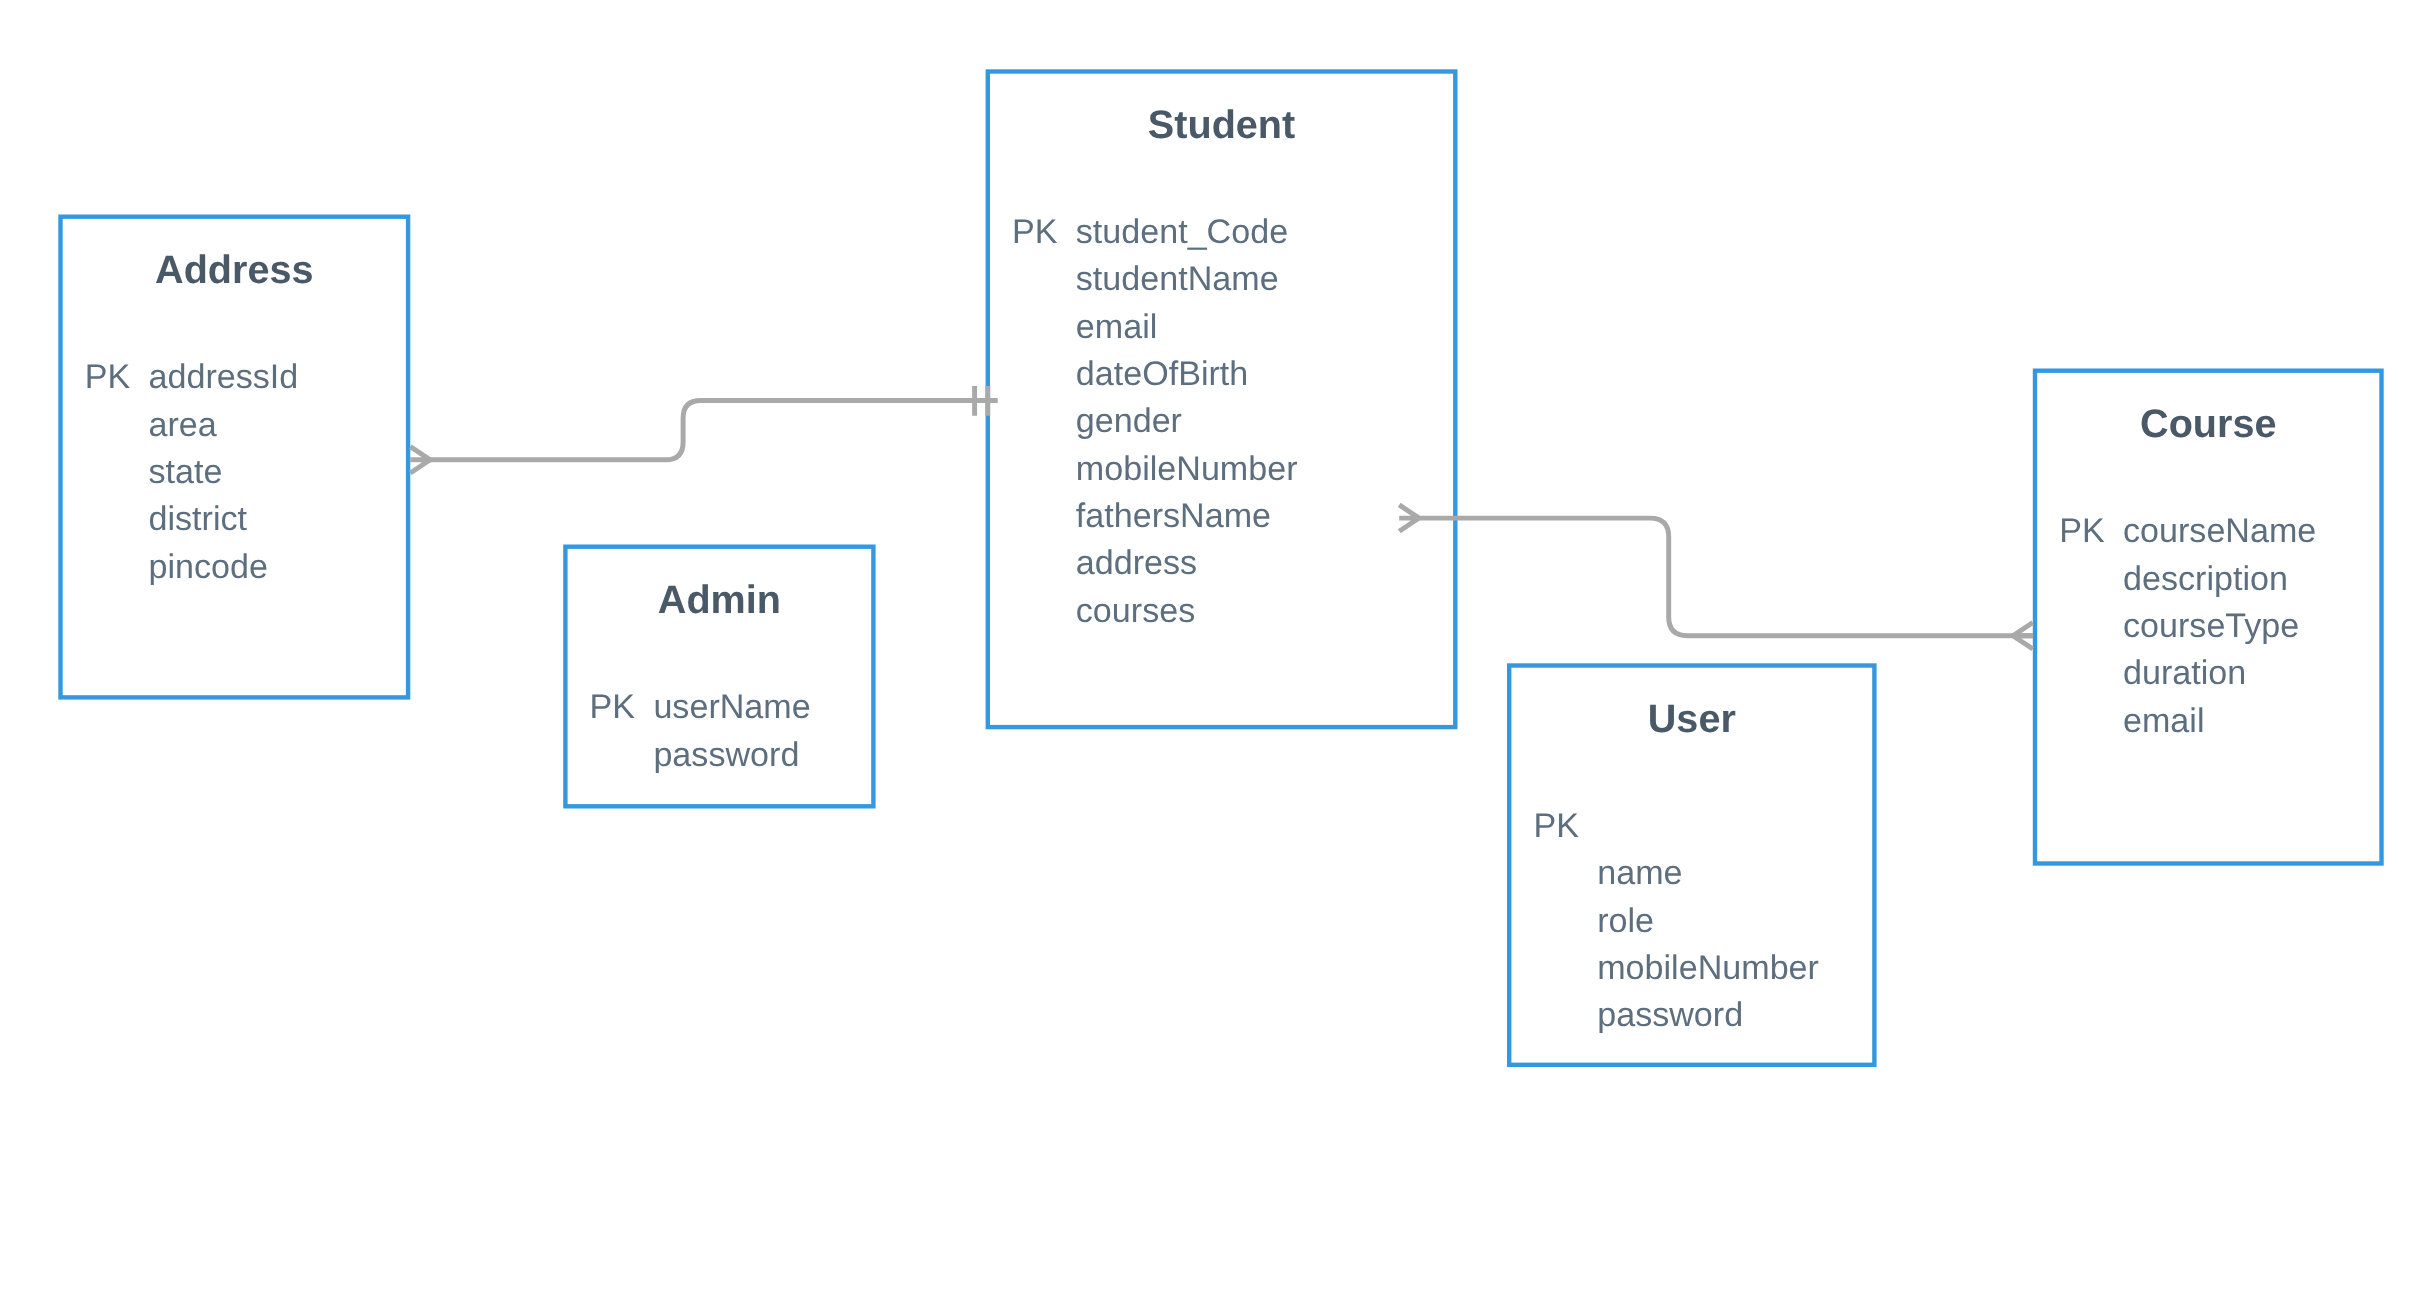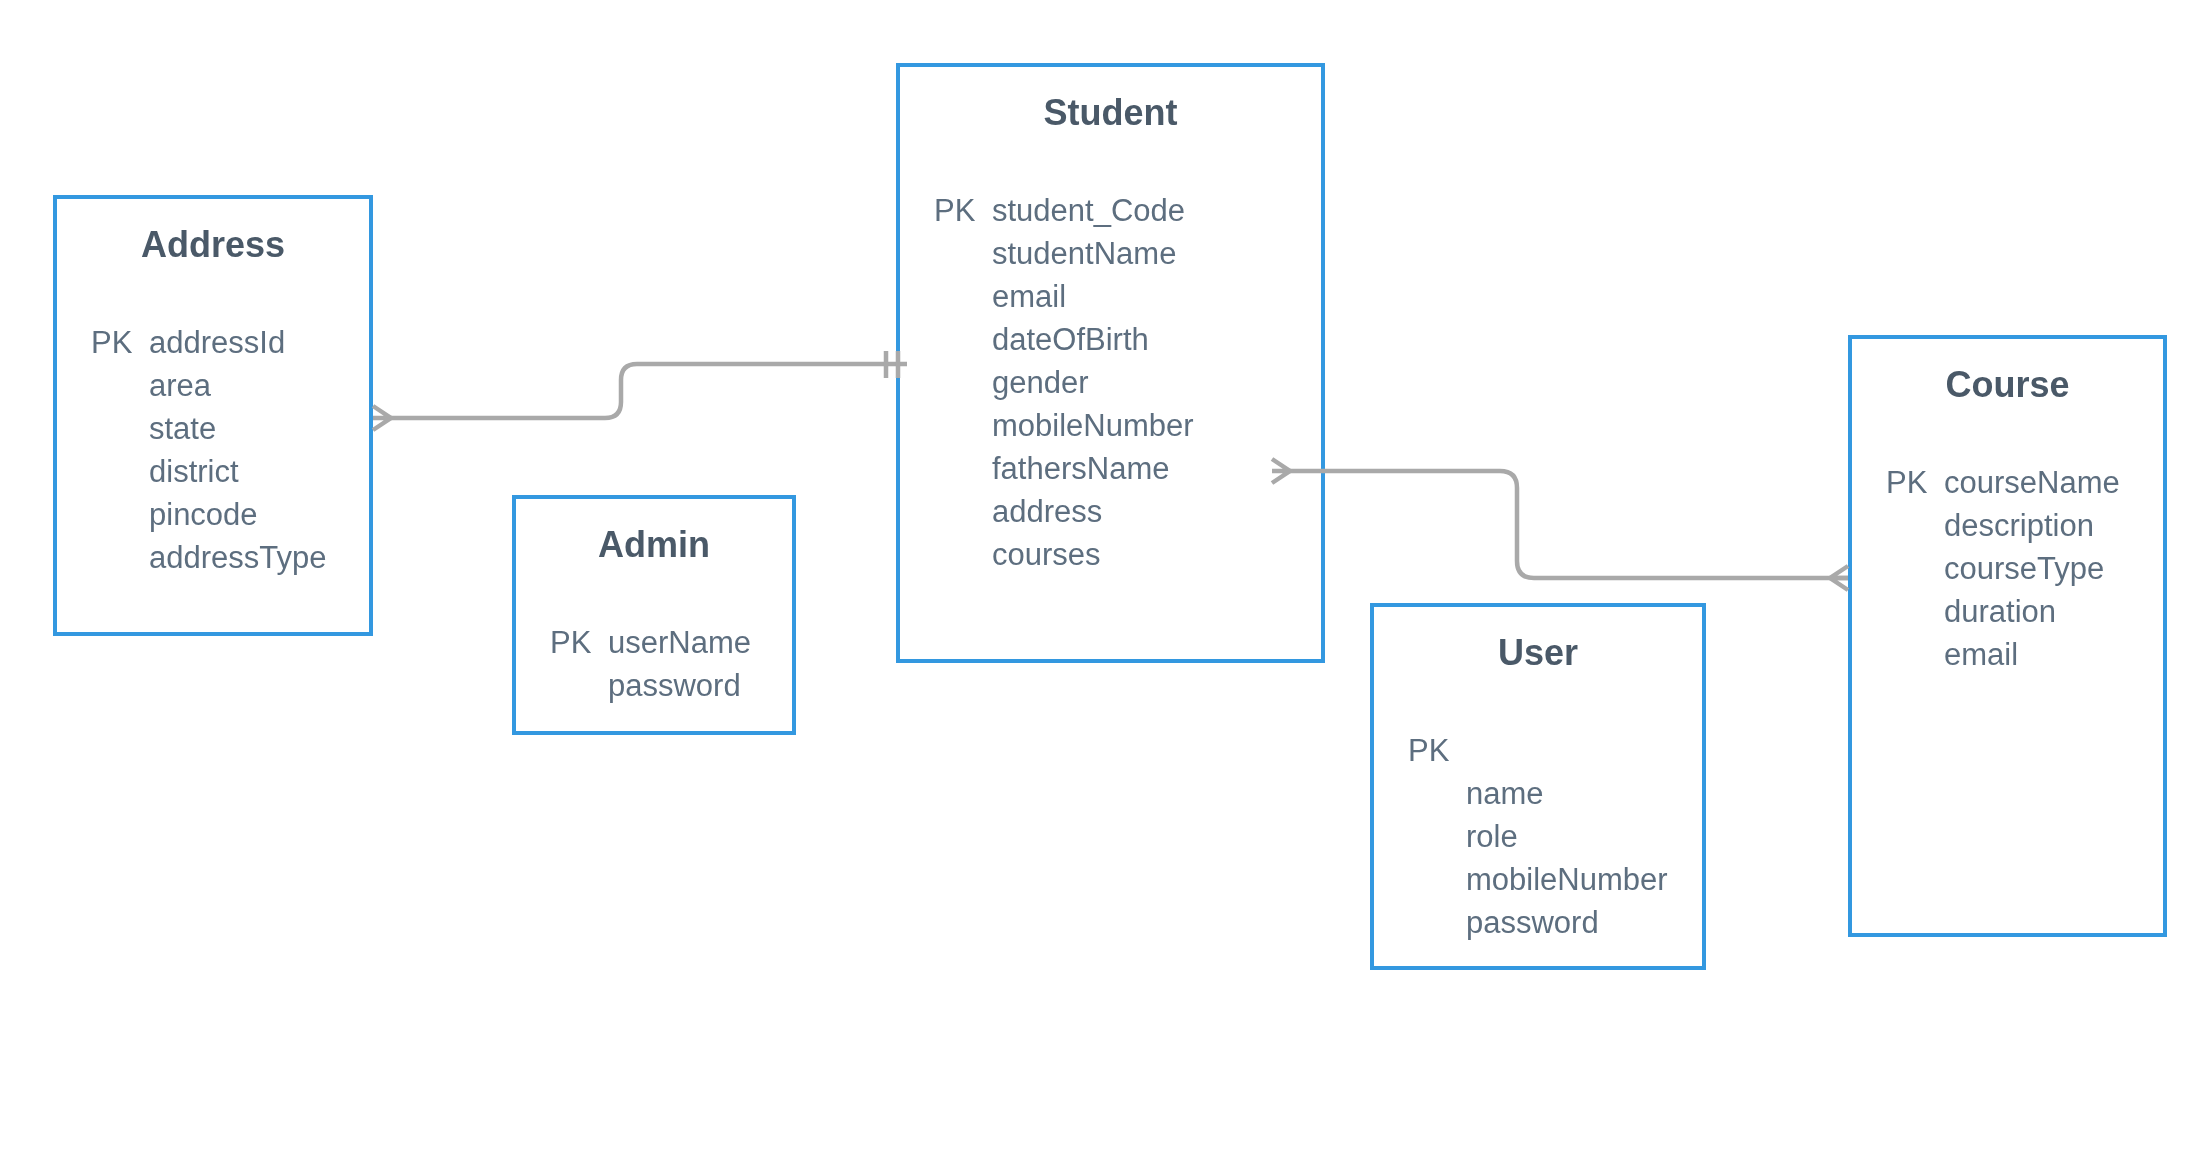--- a/index.html
+++ b/index.html
@@ -29,36 +29,36 @@
   .entity-title{
     margin-top:24px;
     text-align:center;
     font-size:36px;
     line-height:44px;
     font-weight:bold;
     color:var(--title-text);
   }
   .fields{
     margin-top:54px;
-    padding-left:34px;
+    padding-left:20px;
   }
   .field-row{
     display:flex;
     font-size:31px;
     line-height:43px;
     color:var(--field-text);
     white-space:nowrap;
   }
   .fkey{width:58px;flex:0 0 58px;}
   .fname{flex:1;}
   #e-address{left:53px;top:195px;width:320px;height:441px;}
   #e-student{left:896px;top:63px;width:429px;height:600px;}
   #e-admin{left:468px;top:495px;width:284px;height:240px;margin-left:44px;}
   #e-user{left:1370px;top:603px;width:336px;height:367px;}
-  #e-course{left:1848px;top:335px;width:319px;height:602px;}
+  #e-course{left:1848px;top:335px;width:319px;height:452px;}
   #wires{
     position:absolute;left:0;top:0;width:2207px;height:1175px;
     pointer-events:none;
   }
   #wires path{
     fill:none;
     stroke:var(--relationship-line);
     stroke-width:4.5;
   }
 </style>
@@ -82,24 +82,20 @@
         <span class="fkey"></span>
         <span class="fname">state</span>
       </div>
       <div class="field-row">
         <span class="fkey"></span>
         <span class="fname">district</span>
       </div>
       <div class="field-row">
         <span class="fkey"></span>
         <span class="fname">pincode</span>
-      </div>
-      <div class="field-row">
-        <span class="fkey"></span>
-        <span class="fname">addressType</span>
       </div>
     </div>
   </div>
 
   <div class="entity" id="e-student">
     <div class="entity-title">Student</div>
     <div class="fields">
       <div class="field-row">
         <span class="fkey">PK</span>
         <span class="fname">student_Code</span>

